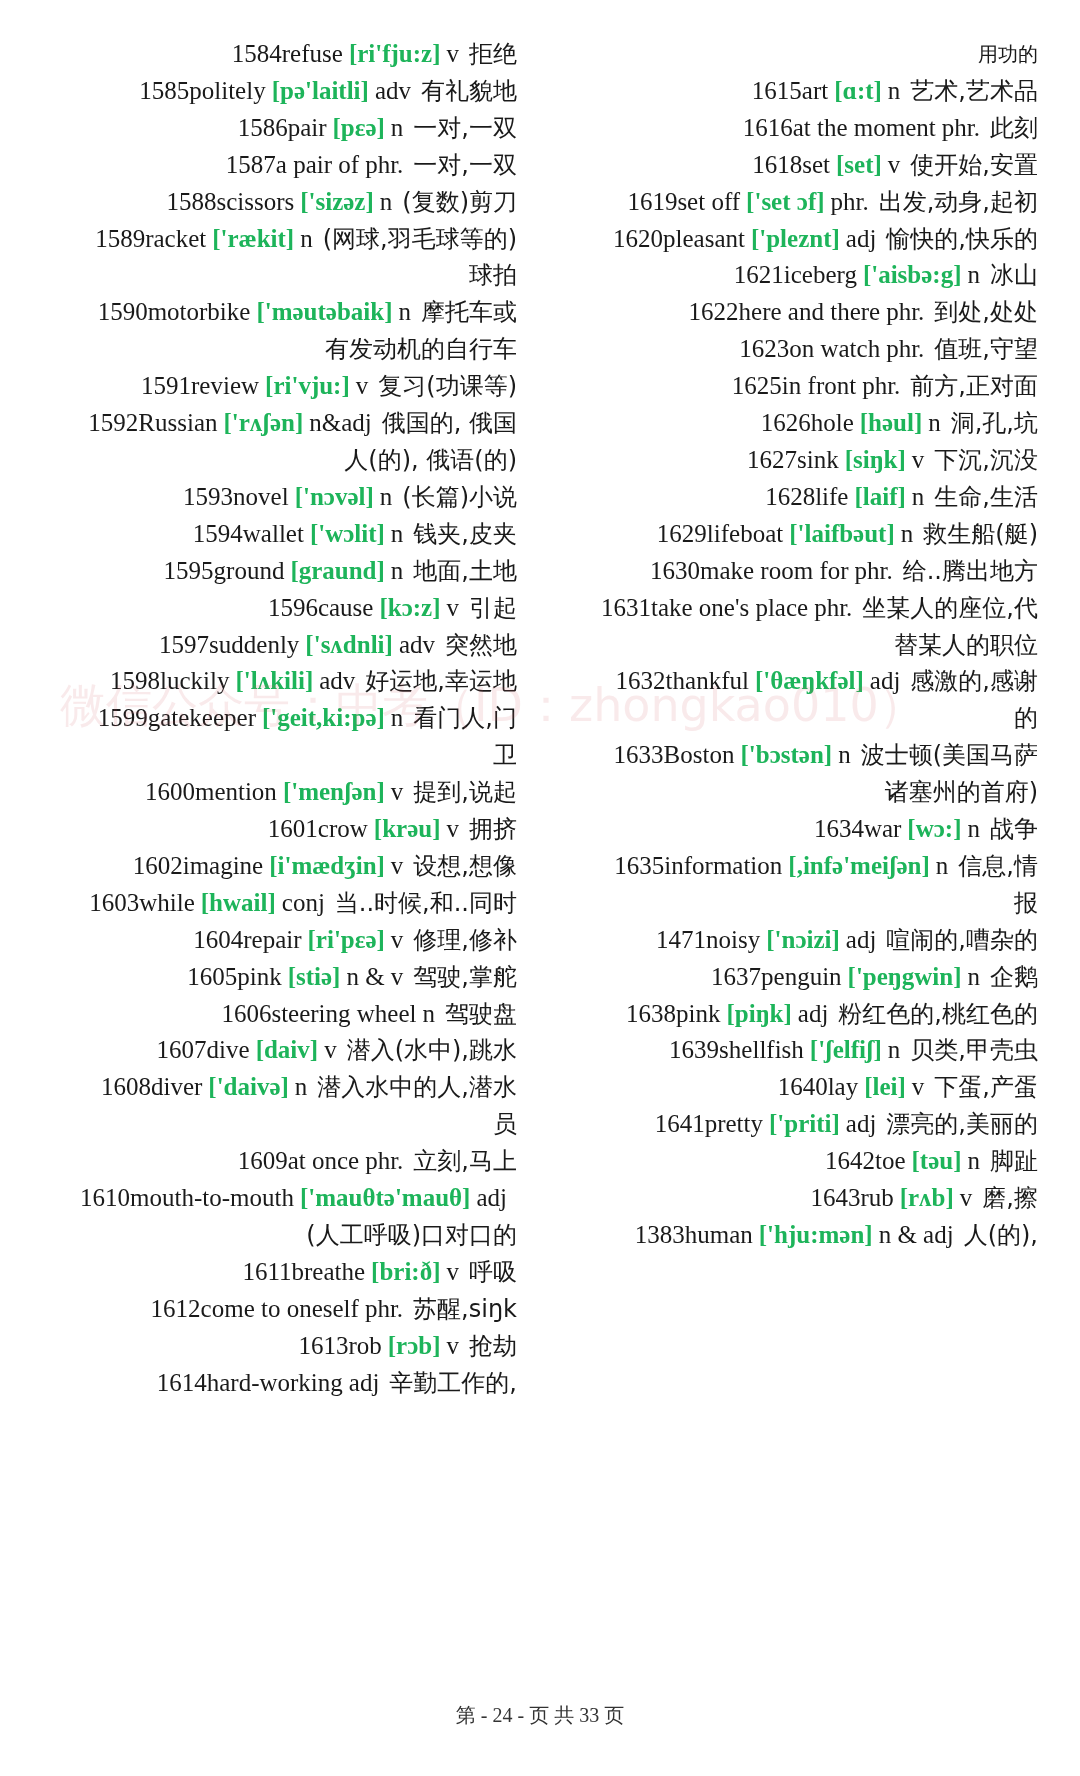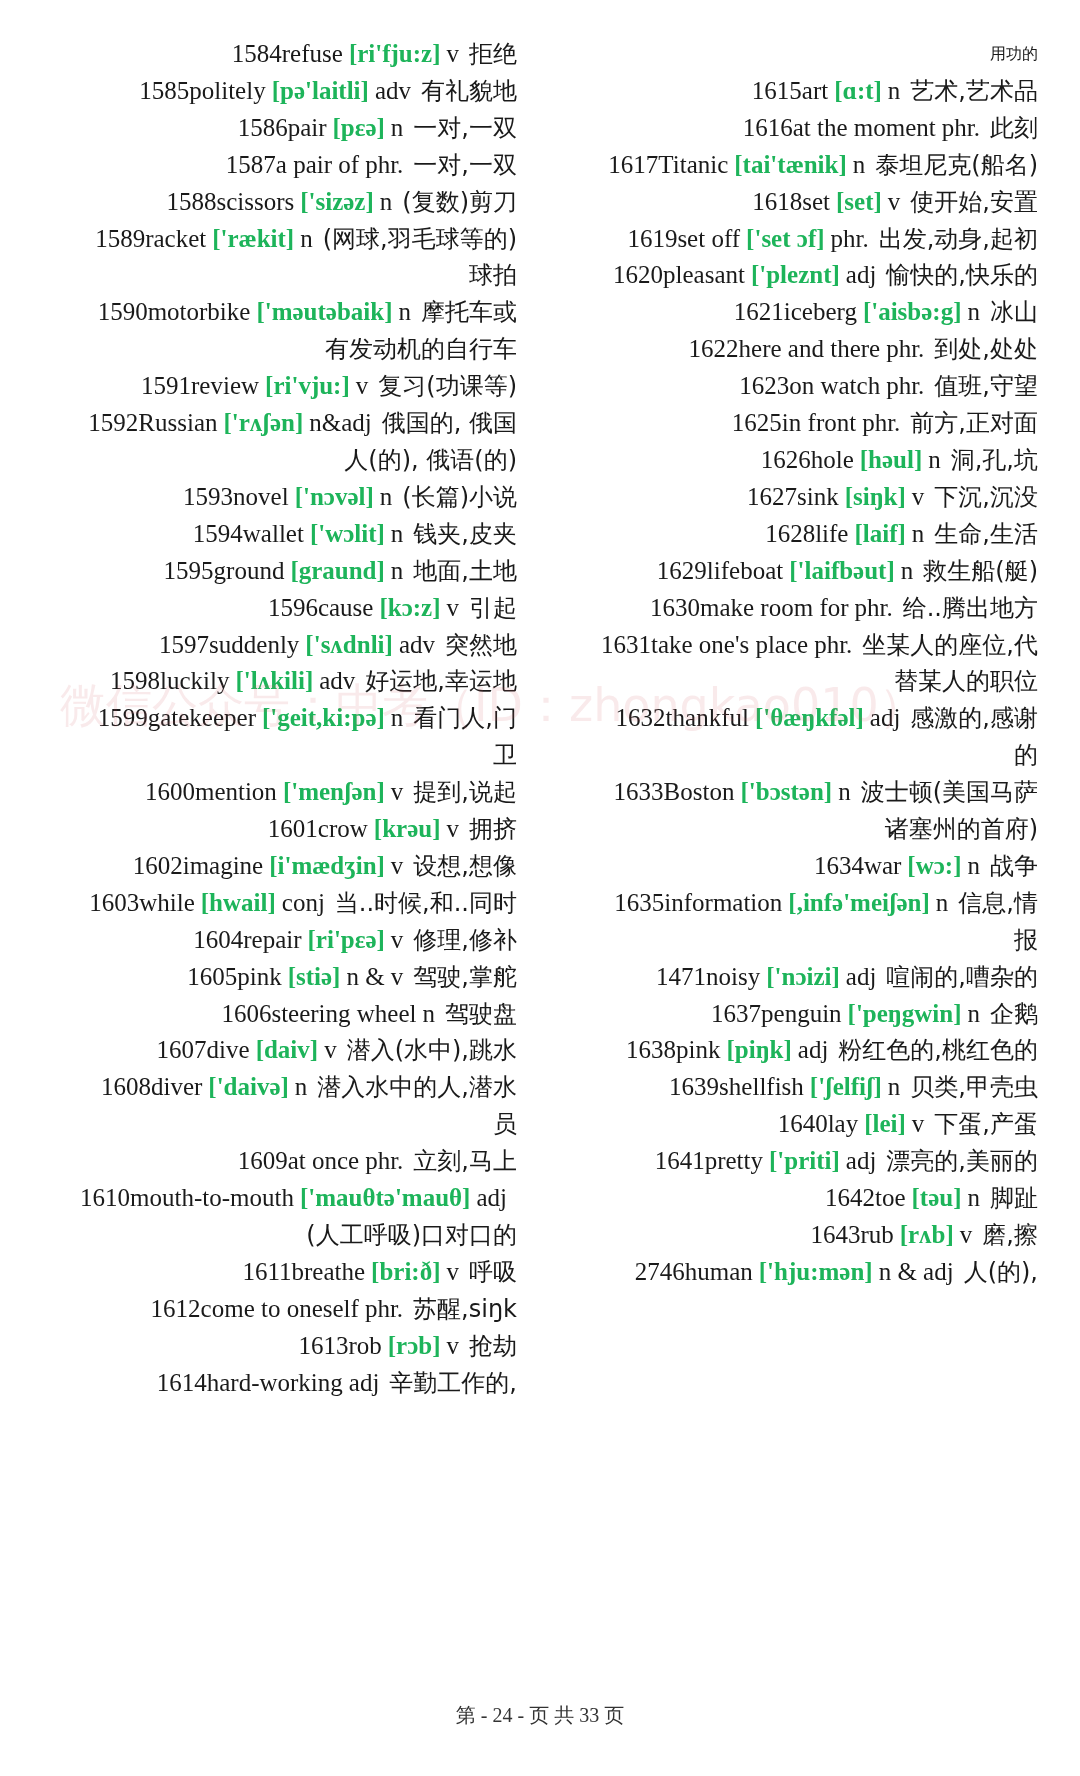--- a/index.html
+++ b/index.html
@@ -8,21 +8,21 @@
   .page { position:absolute; left:0; top:0; width:1080px; height:1776px; }
   .col { position:absolute; top:36px; font-size:25px; line-height:36.9px;text-align:right; }
   .col.left { left:47px; width:470px; }
   .col.right { left:563px; width:475px; }
   .entry { margin:0; white-space:normal; word-break:break-all; }
   .num { display:inline-block; width:80px; }
   .word { margin-right:6px; }
   .phon { color:#1db45a; font-weight:bold; margin-right:6px; }
   .pos { margin-right:10px; }
   .cn { font-family:"DejaVu Sans",sans-serif; font-size:24px; }
-  .cont { font-family:"DejaVu Sans",sans-serif; font-size:16px; }
+  .cont { font-family:"DejaVu Sans",sans-serif; font-size:20px; }
   .watermark { position:absolute; left:60px; top:675px; width:1000px;
                font-family:"DejaVu Sans",sans-serif; font-size:46px;
                color:rgba(210,90,100,0.13); white-space:nowrap; pointer-events:none; }
   .footer { position:absolute; left:0; width:1080px; top:1702px; text-align:center;
             font-size:20px; color:#333; }
 </style>
 </head>
 <body>
 
 <div class="page">
@@ -125,23 +125,20 @@
 
   <div class="col right" id="rightCol">
     <p class="entry cont">用功的</p>
   <p class="entry">
     <span class="num">1615</span><span class="word">art</span><span class="phon">[ɑ:t]</span><span class="pos">n</span><span class="cn">艺术,艺术品</span>
   </p>
       <p class="entry">
     <span class="num">1616</span><span class="word">at the moment</span><span class="pos">phr.</span><span class="cn">此刻</span>
   </p>
       <p class="entry">
-    <span class="num">1617</span><span class="word">Titanic</span><span class="phon">[tai'tænik]</span><span class="pos">n</span><span class="cn">泰坦尼克(船名)</span>
-  </p>
-      <p class="entry">
     <span class="num">1618</span><span class="word">set</span><span class="phon">[set]</span><span class="pos">v</span><span class="cn">使开始,安置</span>
   </p>
       <p class="entry">
     <span class="num">1619</span><span class="word">set off</span><span class="phon">['set ɔf]</span><span class="pos">phr.</span><span class="cn">出发,动身,起初</span>
   </p>
       <p class="entry">
     <span class="num">1620</span><span class="word">pleasant</span><span class="phon">['pleznt]</span><span class="pos">adj</span><span class="cn">愉快的,快乐的</span>
   </p>
       <p class="entry">
     <span class="num">1621</span><span class="word">iceberg</span><span class="phon">['aisbə:g]</span><span class="pos">n</span><span class="cn">冰山</span>
@@ -203,20 +200,20 @@
       <p class="entry">
     <span class="num">1641</span><span class="word">pretty</span><span class="phon">['priti]</span><span class="pos">adj</span><span class="cn">漂亮的,美丽的</span>
   </p>
       <p class="entry">
     <span class="num">1642</span><span class="word">toe</span><span class="phon">[təu]</span><span class="pos">n</span><span class="cn">脚趾</span>
   </p>
       <p class="entry">
     <span class="num">1643</span><span class="word">rub</span><span class="phon">[rʌb]</span><span class="pos">v</span><span class="cn">磨,擦</span>
   </p>
       <p class="entry">
-    <span class="num">2746</span><span class="word">human</span><span class="phon">['hju:mən]</span><span class="pos">n &amp; adj</span><span class="cn">人(的),</span>
+    <span class="num">1383</span><span class="word">human</span><span class="phon">['hju:mən]</span><span class="pos">n &amp; adj</span><span class="cn">人(的),</span>
   </p>
     </div>
 
   <div class="watermark">微信公众号：中考（ID：zhongkao010）</div>
 
   <div class="footer">第 - 24 - 页 共 33 页</div>
 </div>
 
 </body></html>

